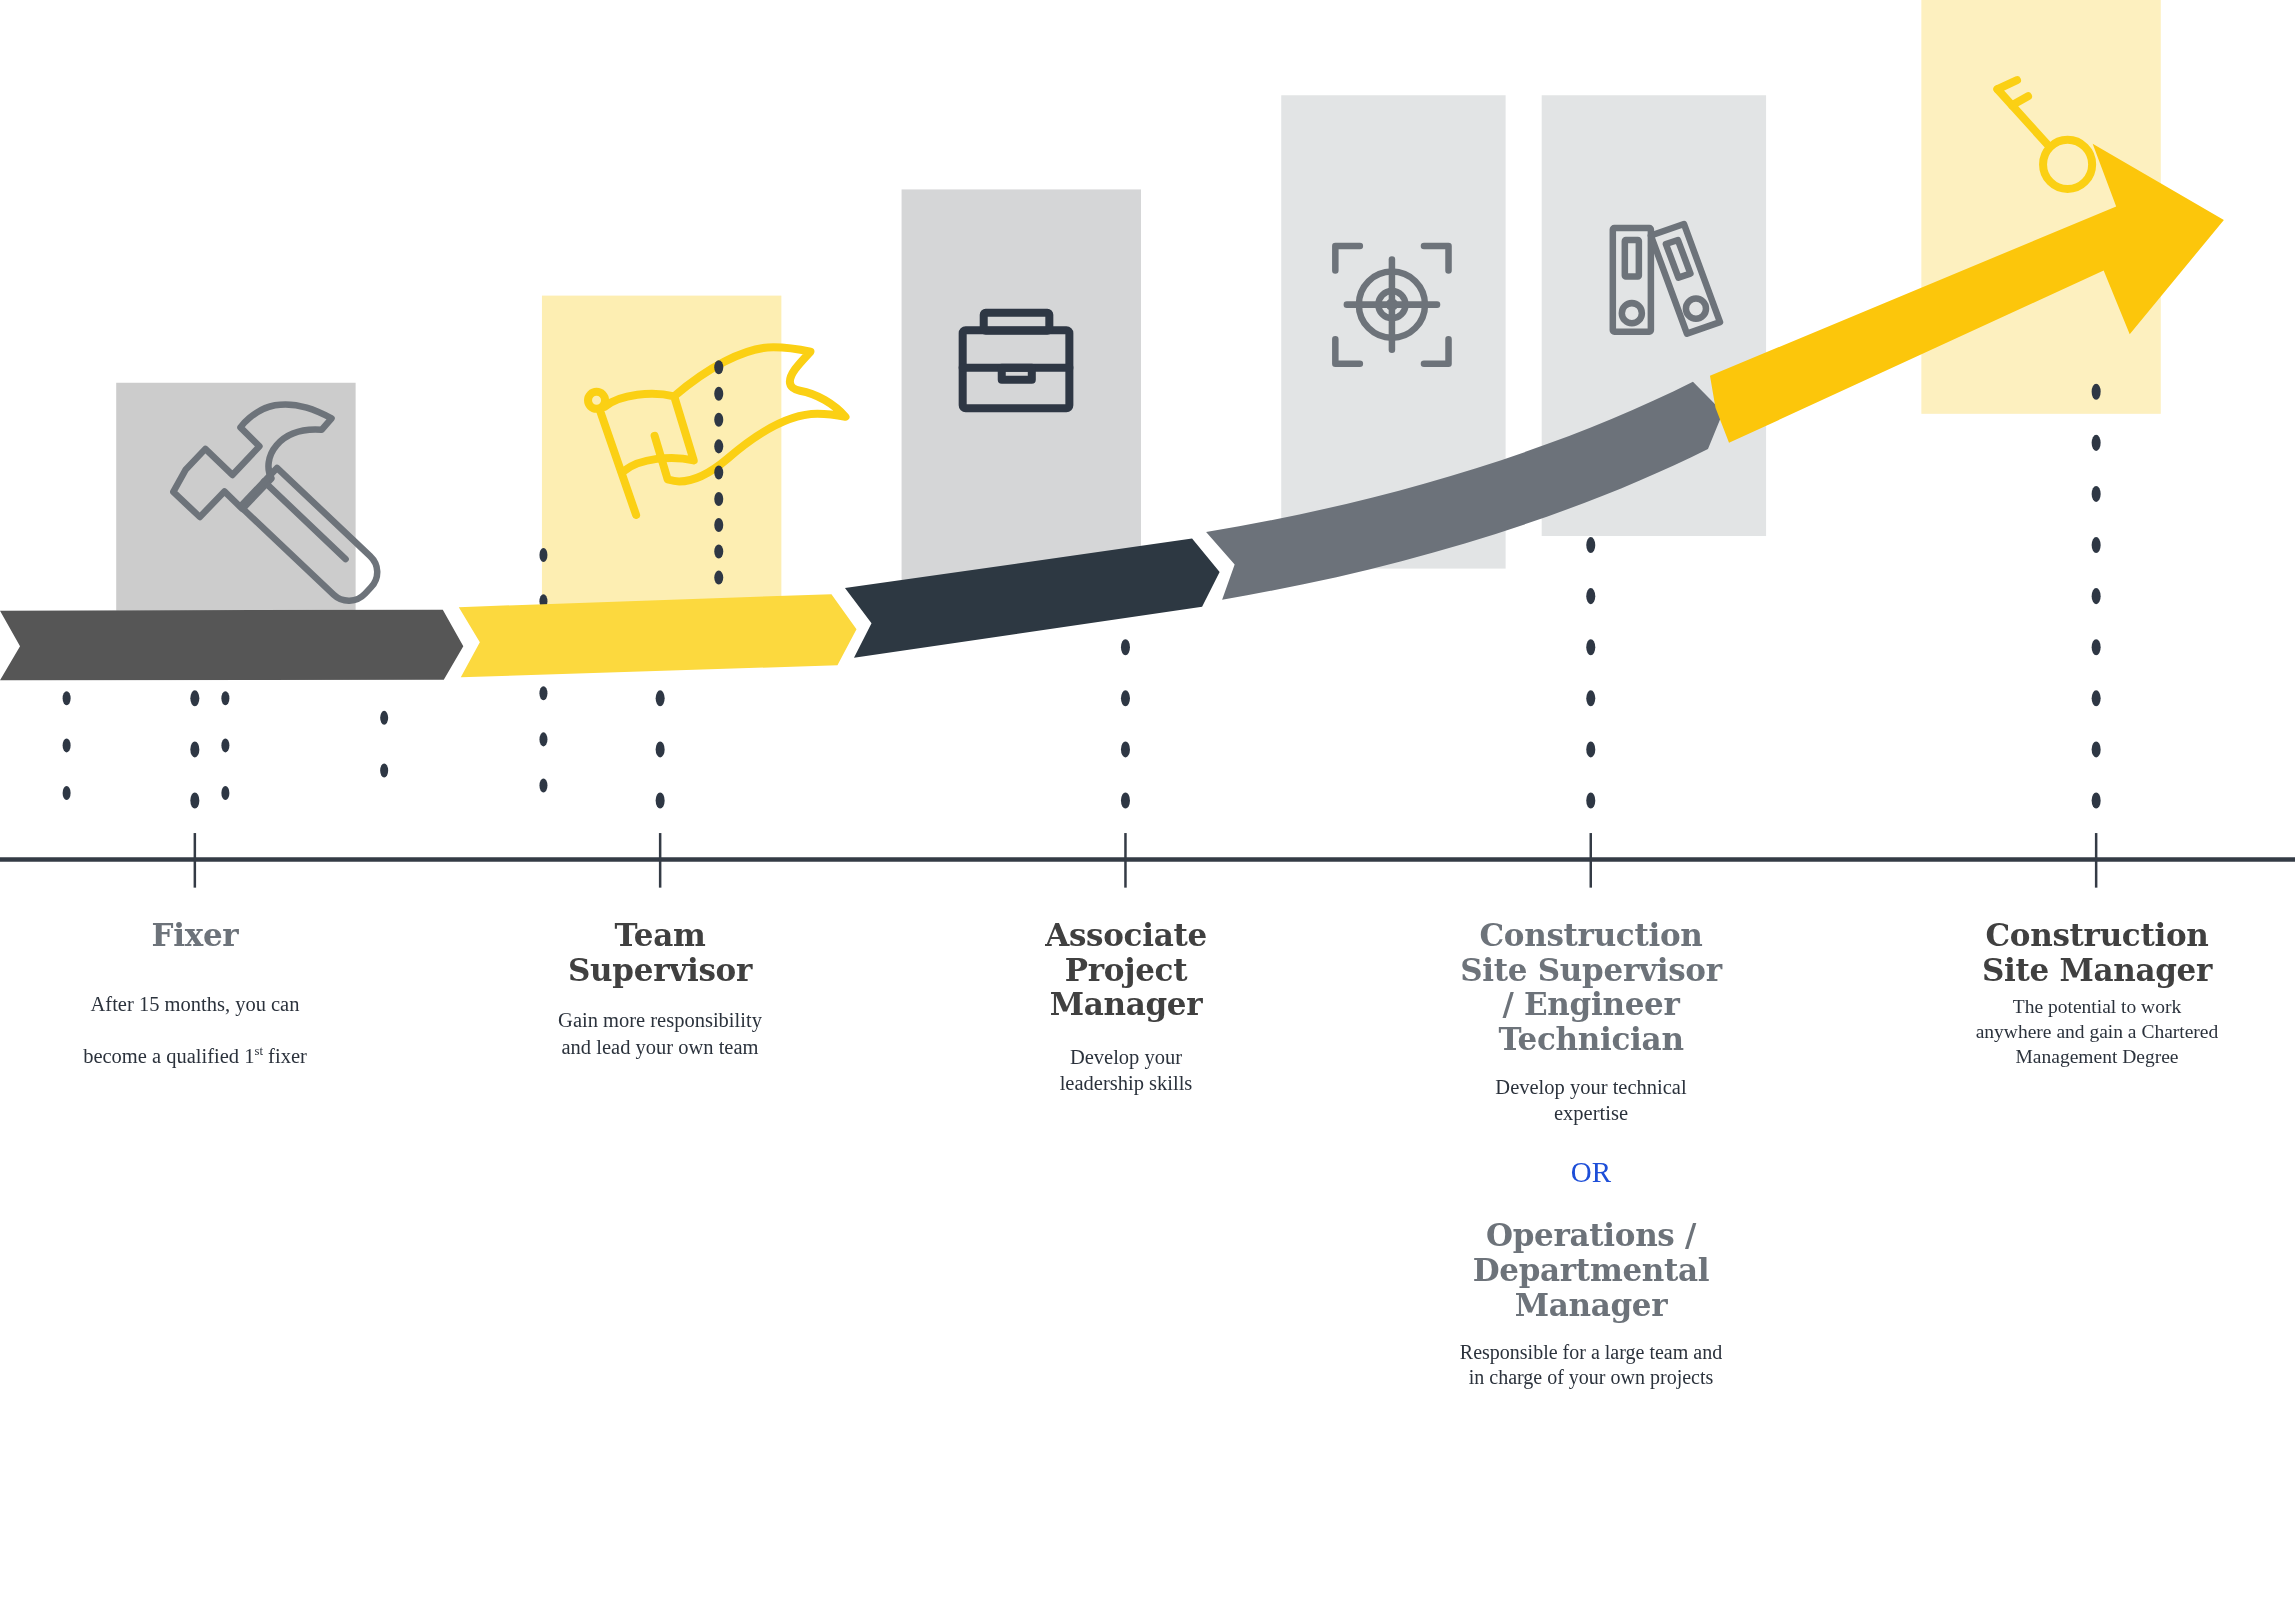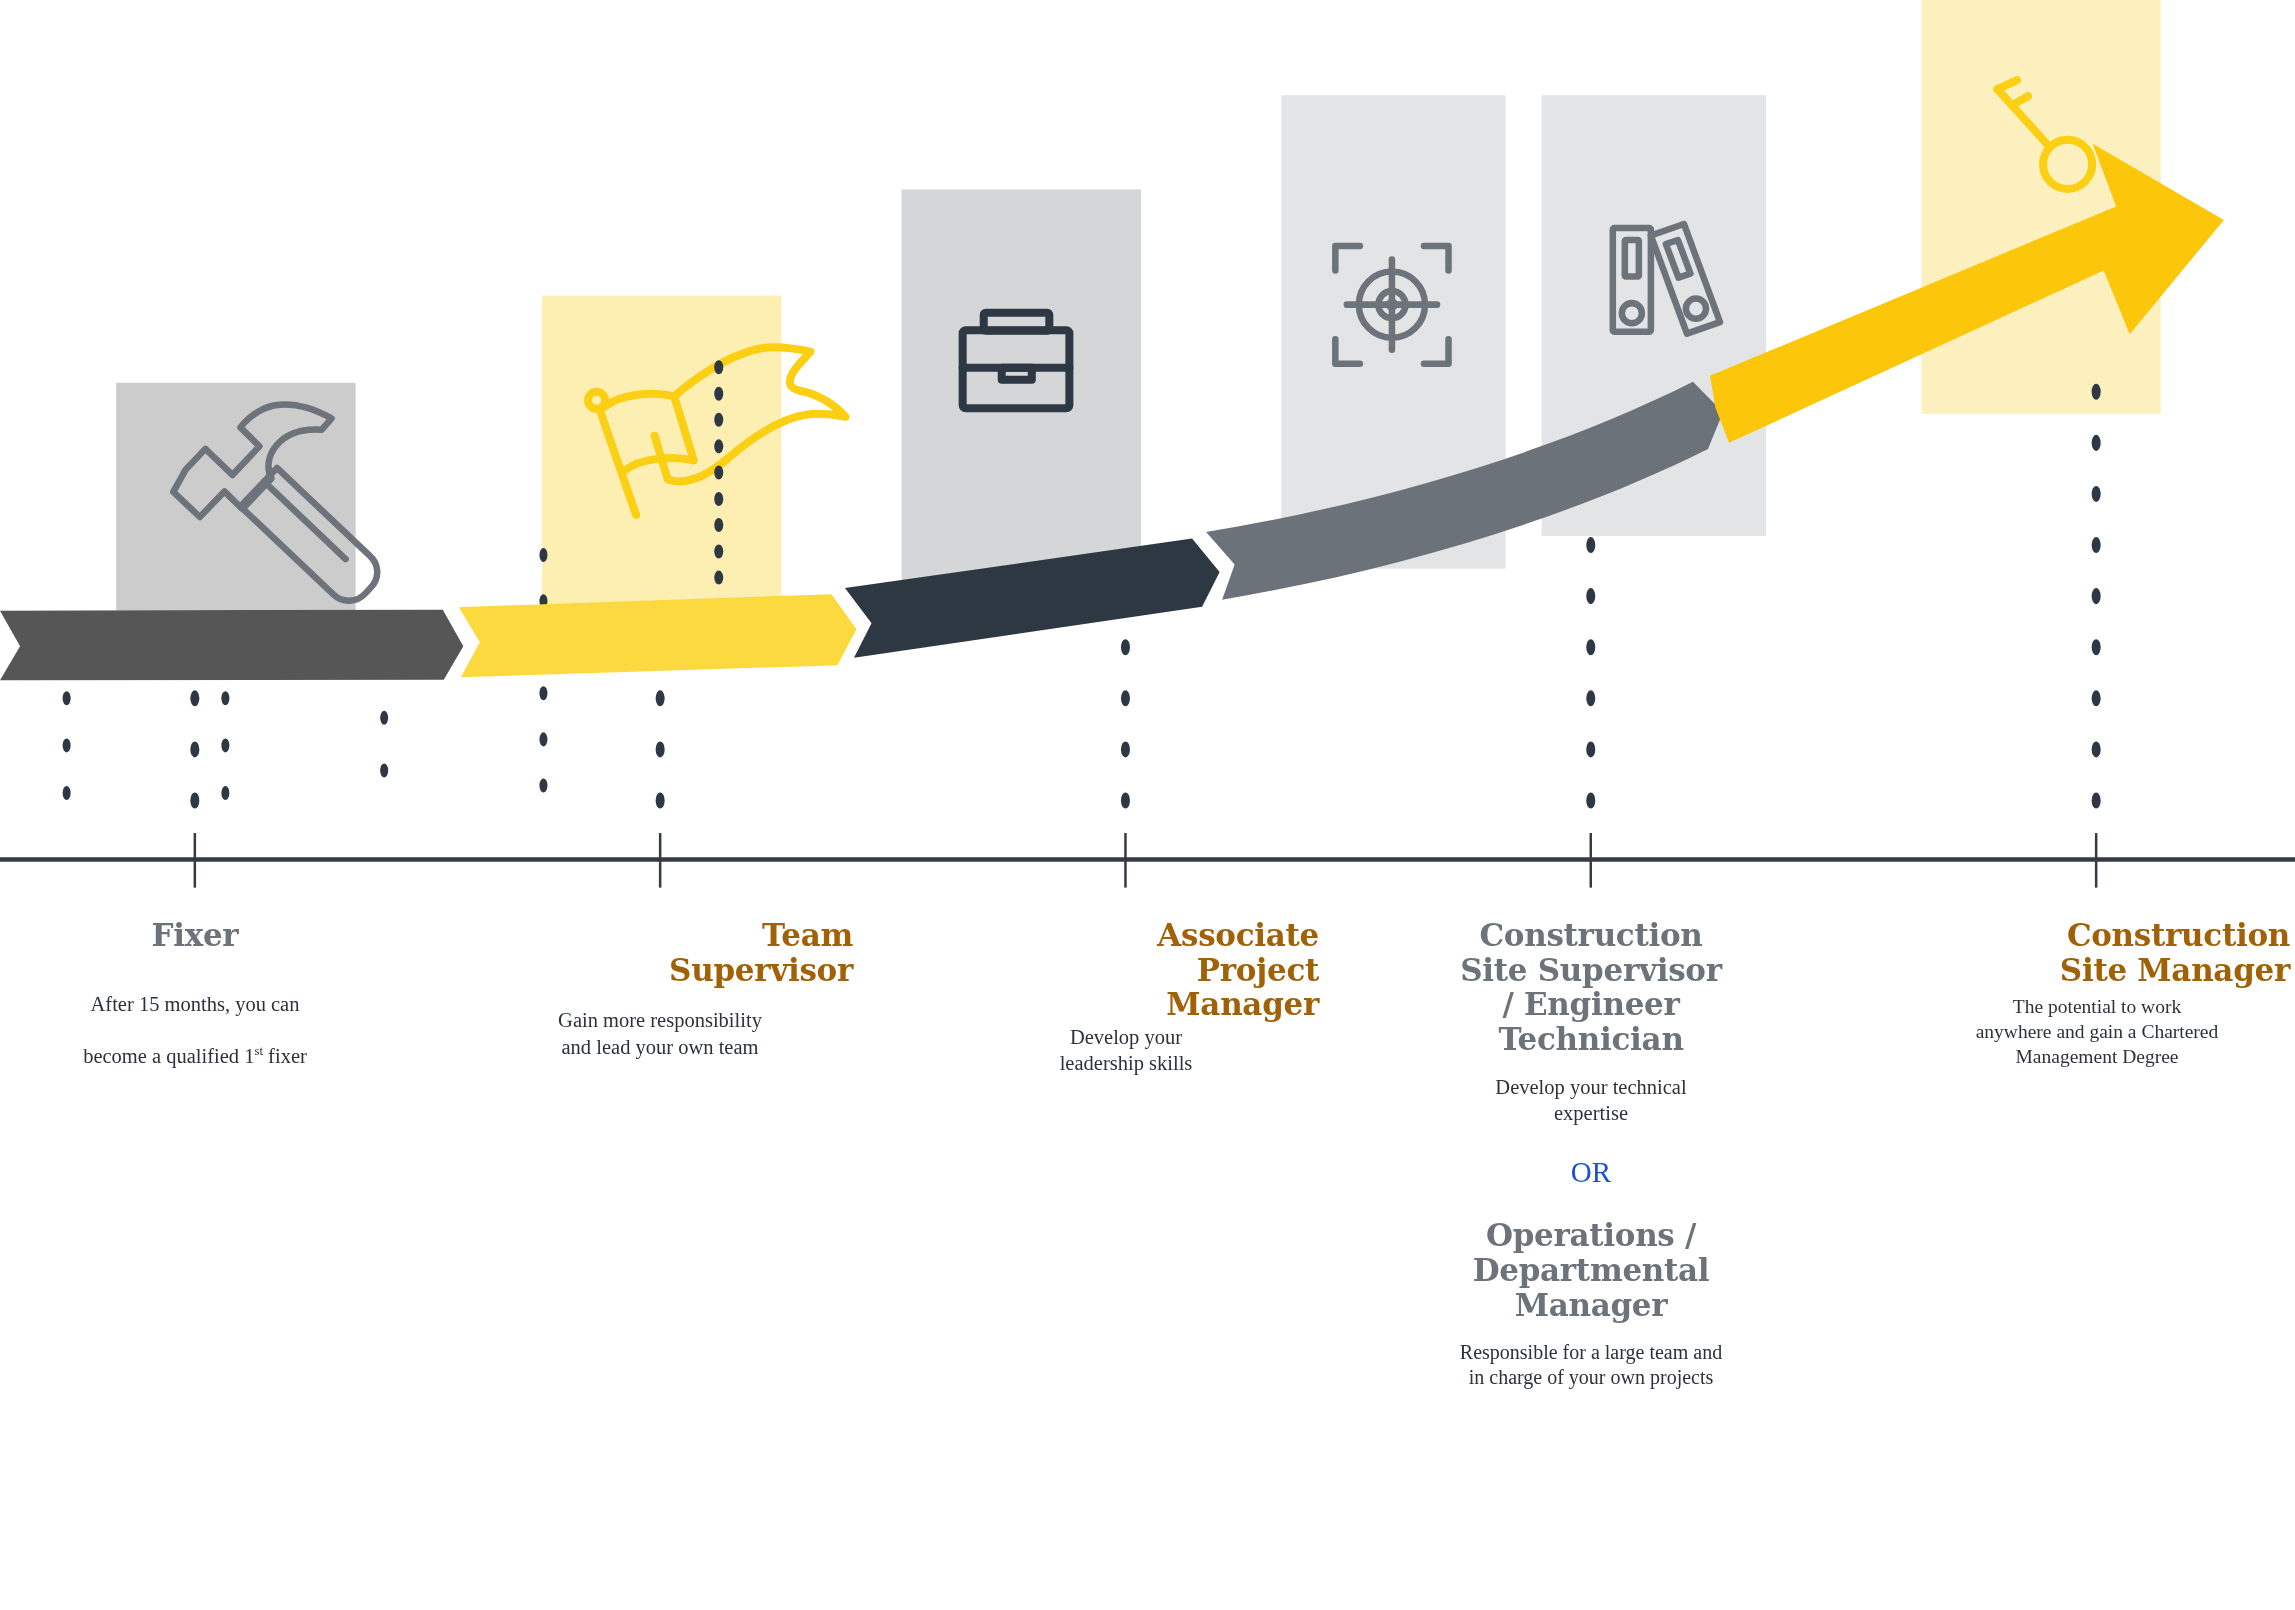--- a/index.html
+++ b/index.html
@@ -31,21 +31,21 @@
   }
   .milestone-title {
     font-family: "DejaVu Serif", "Liberation Serif", serif;
     font-weight: 700;
     font-size: 31px;
     line-height: 1.12;
     letter-spacing: -0.3px;
     white-space: pre-line;
   }
   .milestone-title.gray  { color: #6d737a; }
-  .milestone-title.navy  { color: #a16207; text-align: right; }
+  .milestone-title.navy  { color: #404040; }
   .milestone-desc {
     font-family: "Liberation Serif", "DejaVu Serif", serif;
     font-weight: 400;
     font-size: 20.5px;
     line-height: 1.28;
     color: #2b323c;
     white-space: pre-line;
   }
   .milestone-desc sup {
     font-size: 0.62em;
@@ -254,21 +254,21 @@
     <div class="milestone-title navy">Team
 Supervisor</div>
     <div class="milestone-desc" style="margin-top:20px;">Gain more responsibility
 and lead your own team</div>
   </div>
 
   <div class="label-col" style="left:933px; top:918px; width:386px;">
     <div class="milestone-title navy">Associate
 Project
 Manager</div>
-    <div class="milestone-desc" style="margin-top:2px;">Develop your
+    <div class="milestone-desc" style="margin-top:22px;">Develop your
 leadership skills</div>
   </div>
 
   <div class="label-col" style="left:1398px; top:918px; width:386px;">
     <div class="milestone-title gray">Construction
 Site Supervisor
 / Engineer
 Technician</div>
     <div class="milestone-desc" style="margin-top:17px;">Develop your technical
 expertise</div>

